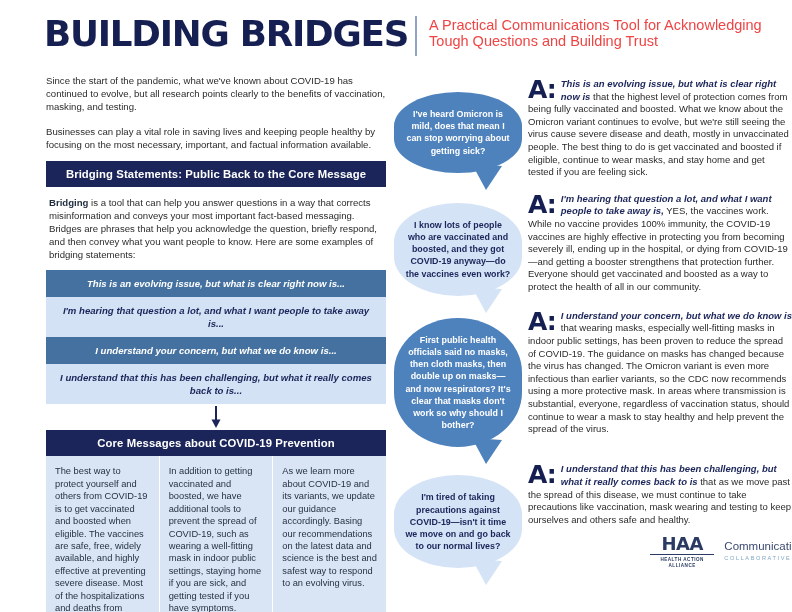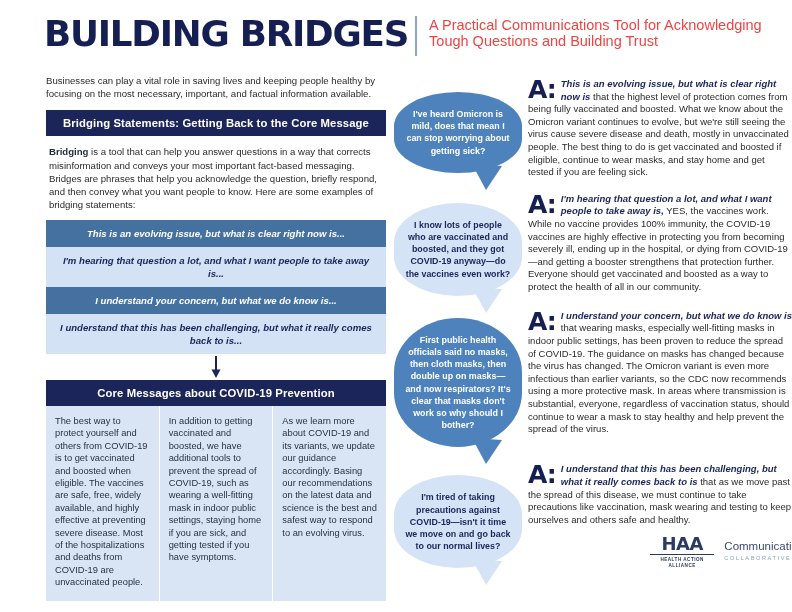--- a/index.html
+++ b/index.html
@@ -118,23 +118,24 @@
 <div class="page">
 
   <div class="header">
     <div class="title">BUILDING BRIDGES</div>
     <div class="title-rule"></div>
     <div class="subtitle">A Practical Communications Tool for Acknowledging Tough Questions and Building Trust</div>
   </div>
 
   <div class="left">
 
+    <p class="intro-p">Since the start of the pandemic, what we've known about COVID-19 has continued to evolve, but all research points clearly to the benefits of vaccination, masking, and testing.</p>
     <p class="intro-p">Businesses can play a vital role in saving lives and keeping people healthy by focusing on the most necessary, important, and factual information available.</p>
 
-    <div class="band">Bridging Statements: Getting Back to the Core Message</div>
+    <div class="band">Bridging Statements: Public Back to the Core Message</div>
 
     <div class="bridging-desc"><b>Bridging</b><span> is a tool that can help you answer questions in a way that corrects misinformation and conveys your most important fact-based messaging. Bridges are phrases that help you acknowledge the question, briefly respond, and then convey what you want people to know. Here are some examples of bridging statements:</span></div>
 
     <div class="stmt dark">This is an evolving issue, but what is clear right now is...</div>
     <div class="stmt light">I'm hearing that question a lot, and what I want people to take away is...</div>
     <div class="stmt dark">I understand your concern, but what we do know is...</div>
     <div class="stmt light">I understand that this has been challenging, but what it really comes back to is...</div>
 
     <div class="arrow-wrap">
       <svg class="arrow" viewBox="0 0 12 22">

